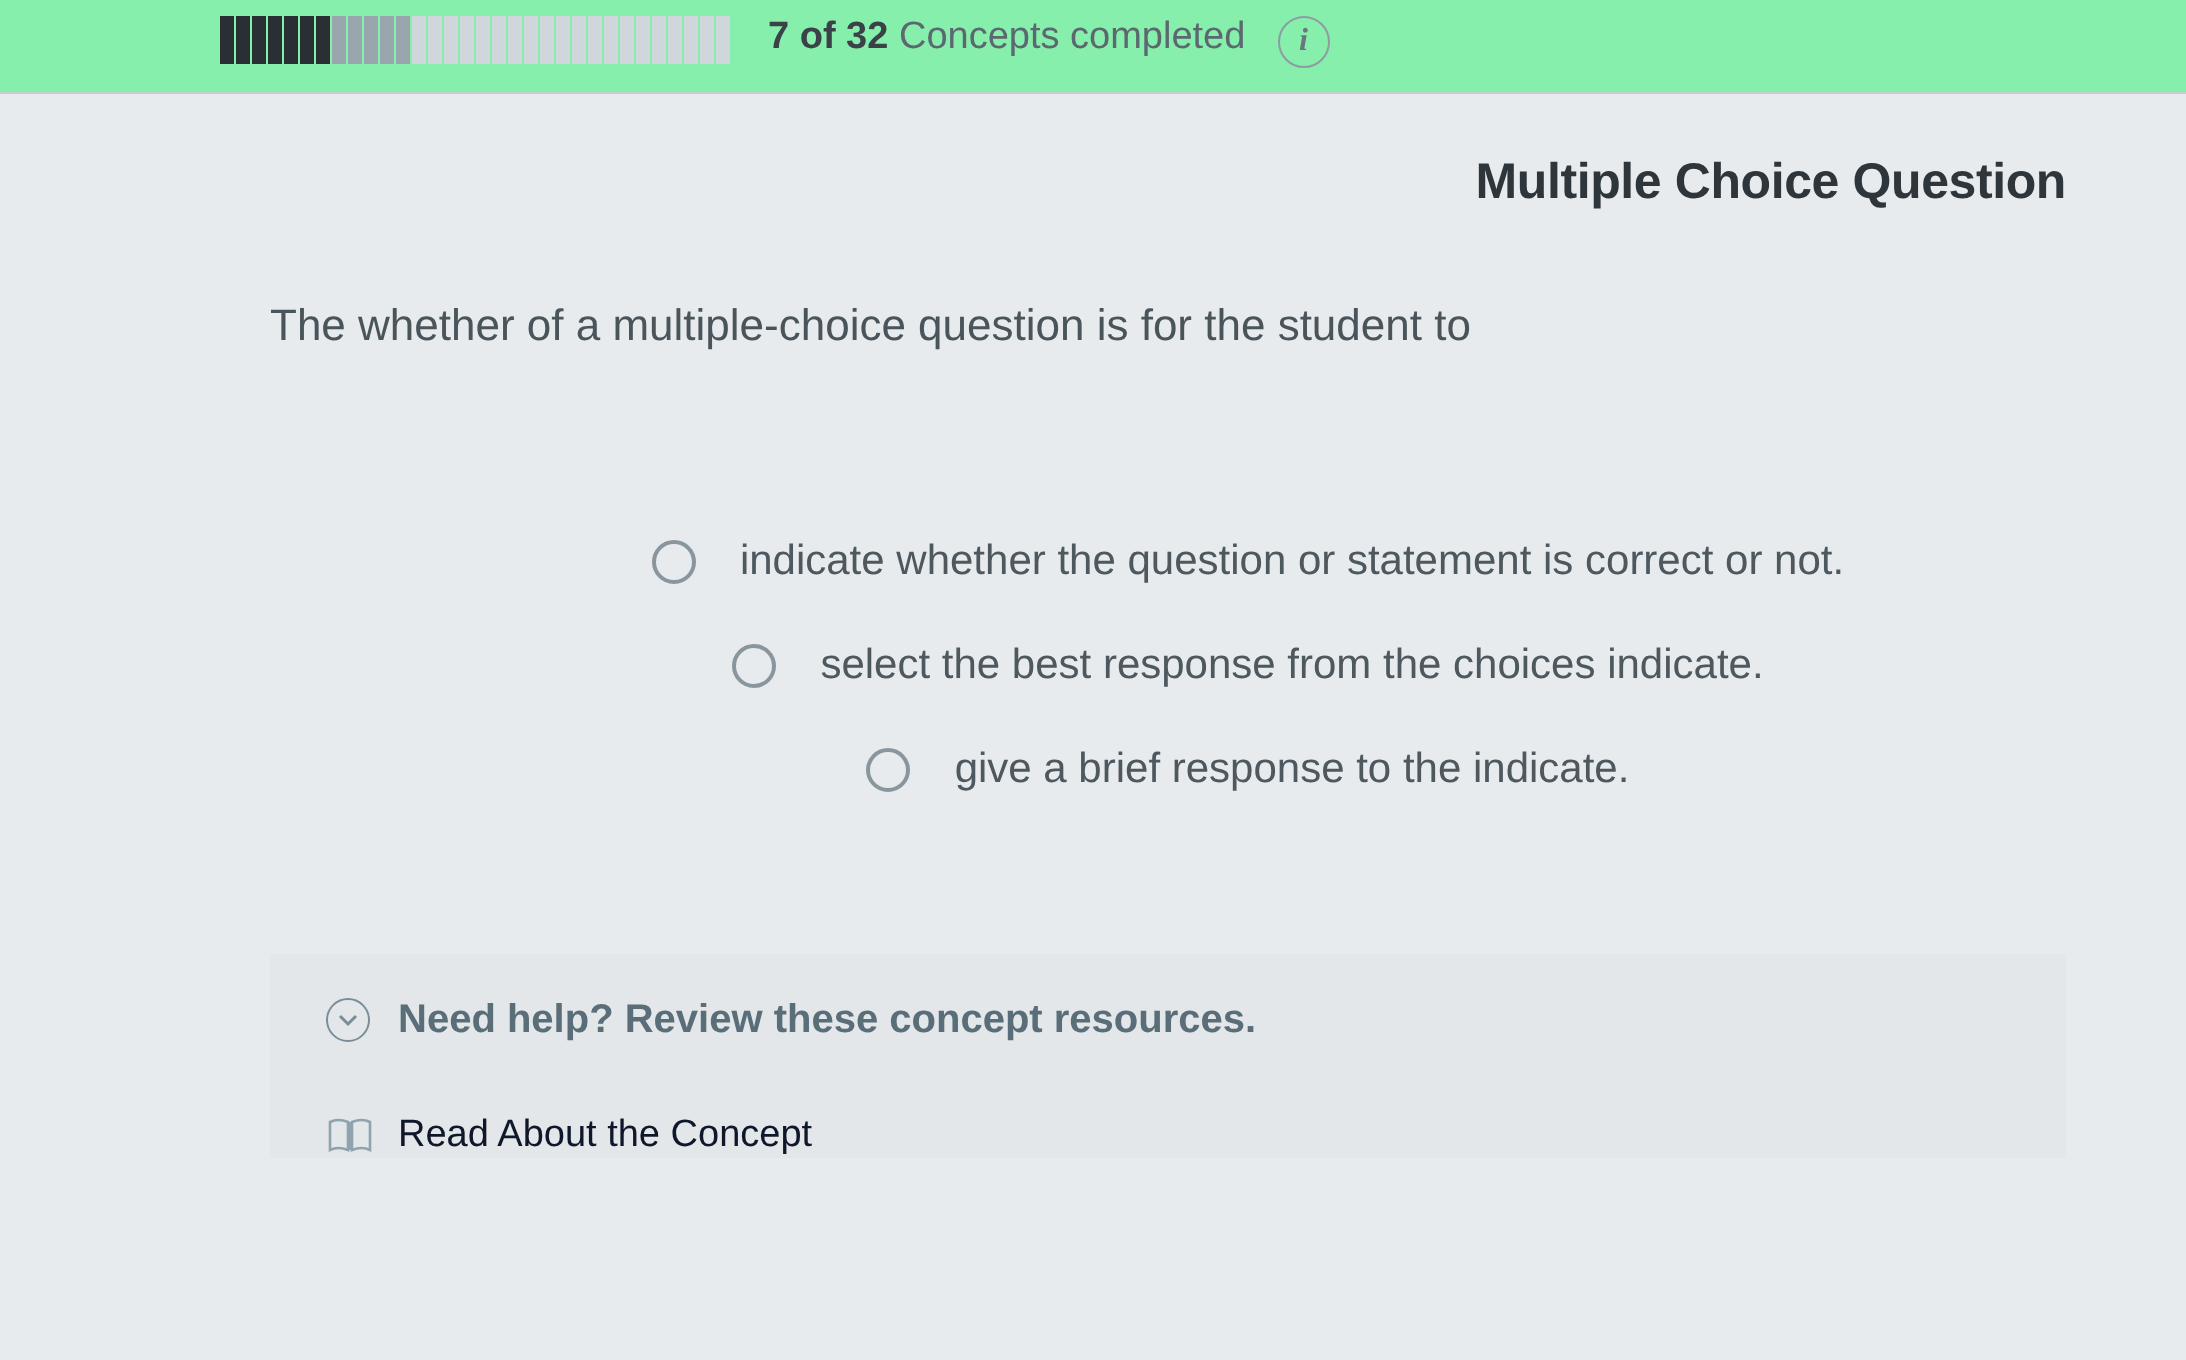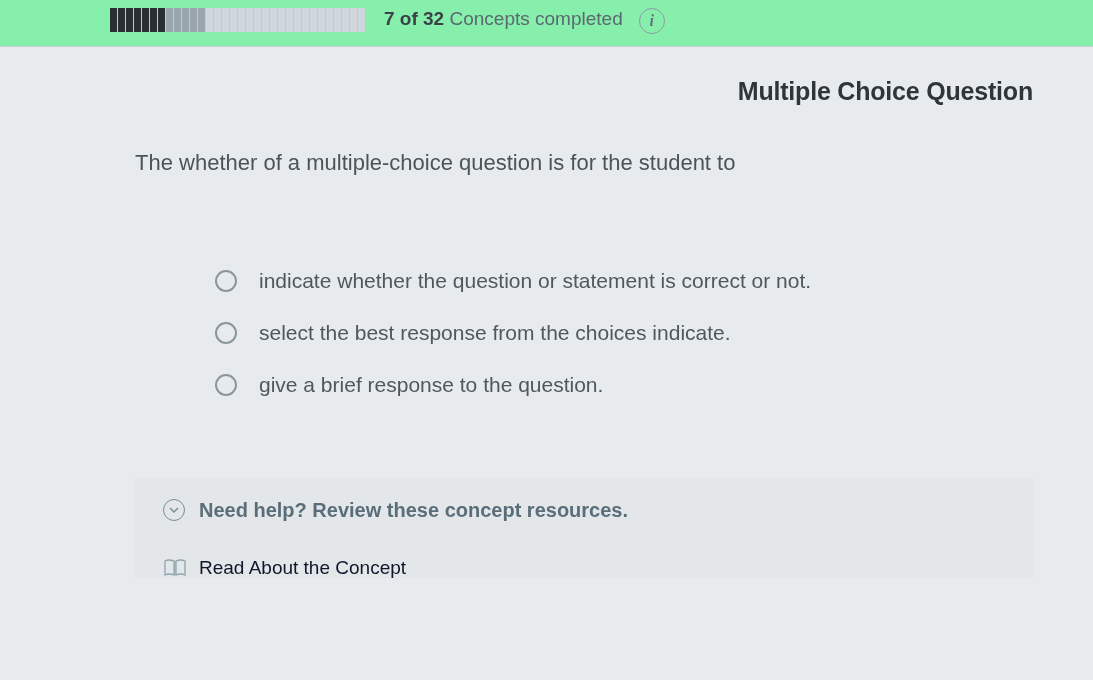--- a/index.html
+++ b/index.html
@@ -82,20 +82,21 @@
       line-height: 1.4;
     }
     .options {
       padding-left: 80px;
     }
     .option {
       display: flex;
       align-items: center;
       margin-bottom: 28px;
       cursor: pointer;
+      justify-content: center;
     }
     .radio {
       width: 22px;
       height: 22px;
       border: 2px solid #8a969e;
       border-radius: 50%;
       margin-right: 22px;
       flex-shrink: 0;
     }
     .option-text {
@@ -203,21 +204,21 @@
     <div class="option">
       <div class="radio"></div>
       <div class="option-text">indicate whether the question or statement is correct or not.</div>
     </div>
     <div class="option">
       <div class="radio"></div>
       <div class="option-text">select the best response from the choices indicate.</div>
     </div>
     <div class="option">
       <div class="radio"></div>
-      <div class="option-text">give a brief response to the question.</div>
+      <div class="option-text">give a brief response to the indicate.</div>
     </div>
   </div>
 
   <div class="help-section">
     <div class="help-header">
       <div class="chevron-circle">
         <svg viewBox="0 0 10 10">
             <path d="M1 3 L5 7 L9 3" stroke="#7a8e9a" stroke-width="1.5" fill="none"></path>
           </svg>
       </div>

